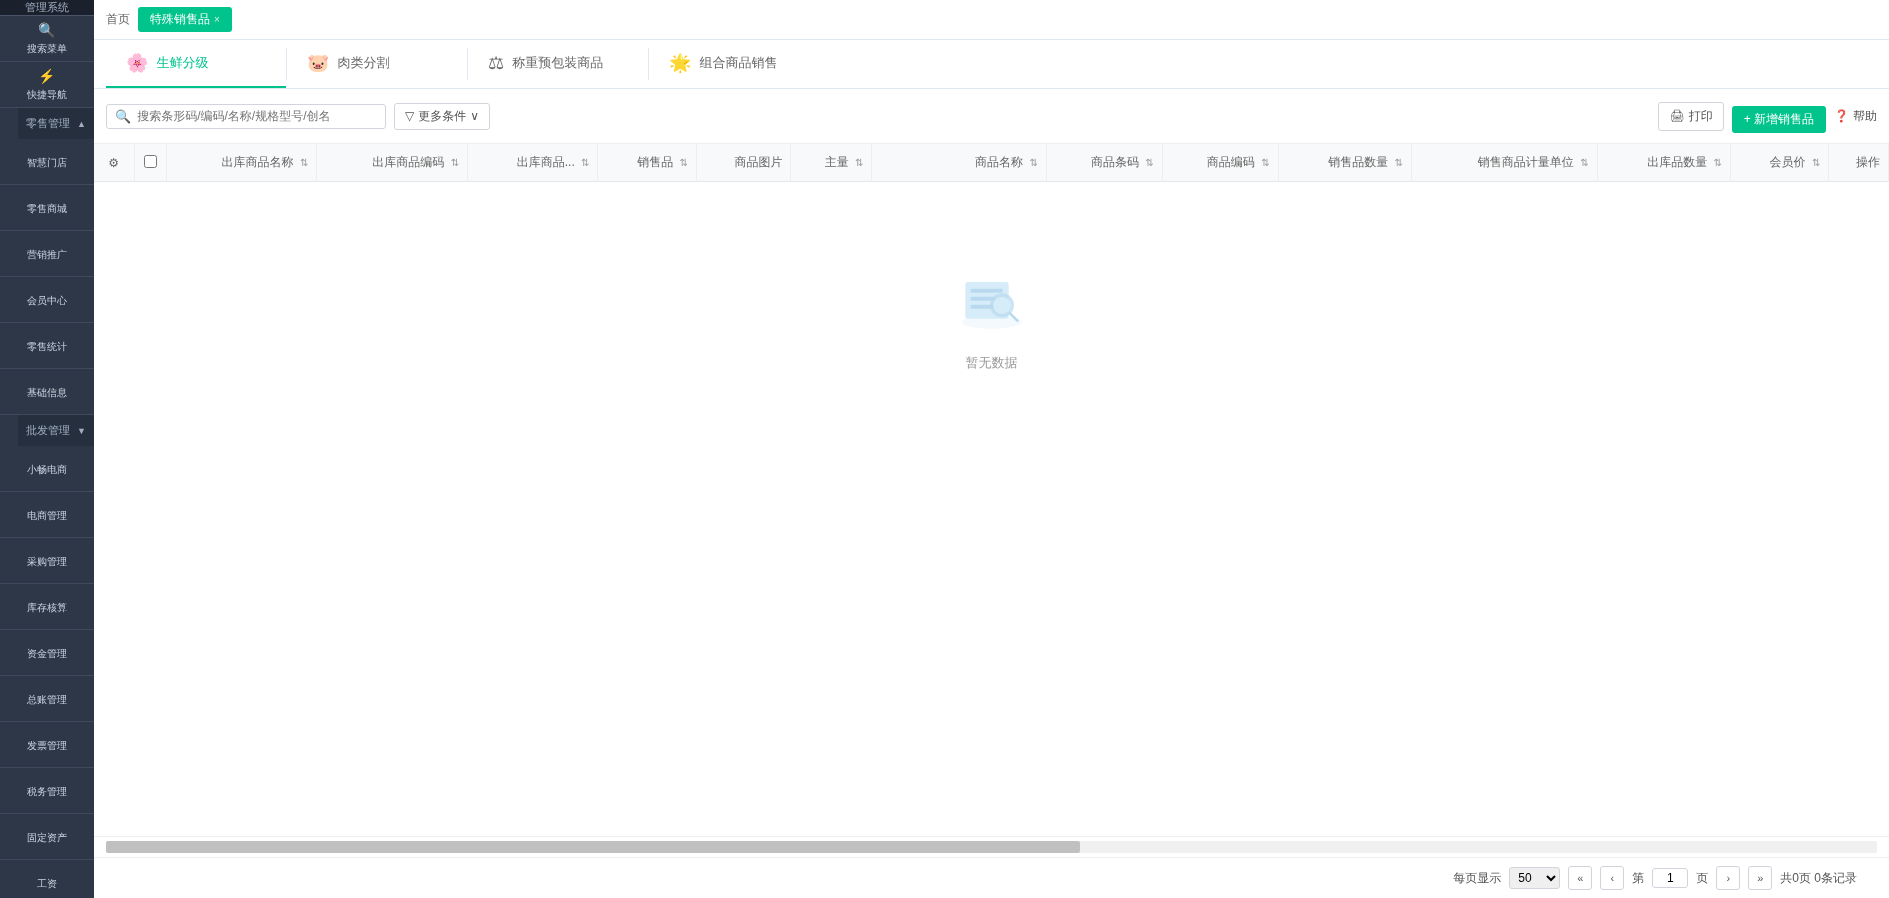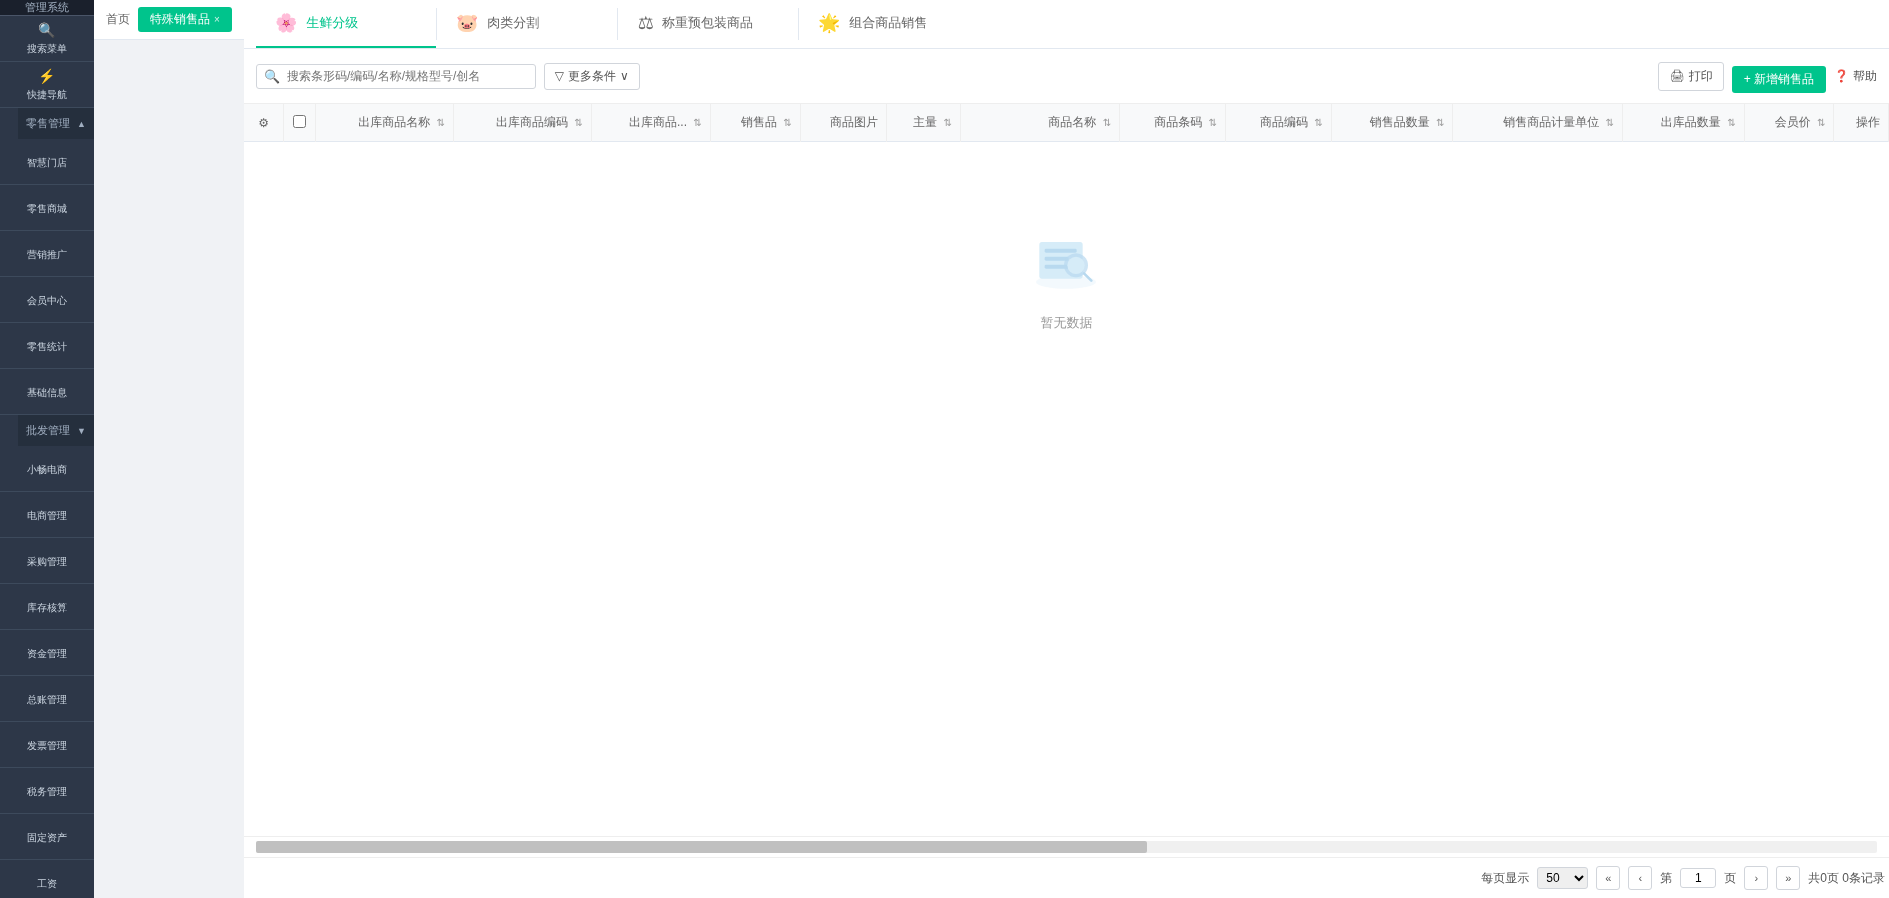--- a/index.html
+++ b/index.html
@@ -51,21 +51,21 @@
       background: #252f3d;
       cursor: pointer;
       margin-left: 18px;
     }
     .sidebar-divider .arrow { font-size: 9px; }
 
     
     .main-area {
       flex: 1;
       display: flex;
-      flex-direction: row;
+      flex-direction: column;
       overflow: hidden;
     }
 
     
     .topbar {
       height: 40px;
       background: #fff;
       border-bottom: 1px solid #e2e8f0;
       display: flex;
       align-items: center;
@@ -259,21 +259,21 @@
       width: 80px;
       height: 80px;
       margin-bottom: 12px;
     }
 
     
     .pagination {
       display: flex;
       align-items: center;
       justify-content: flex-end;
-      padding: 8px 4px;
+      padding: 8px 32px;
       background: #fff;
       border-top: 1px solid #eee;
       gap: 8px;
       font-size: 12px;
       color: #555;
       flex-shrink: 0;
     }
     .page-size-select {
       border: 1px solid #d1d5db;
       border-radius: 3px;

